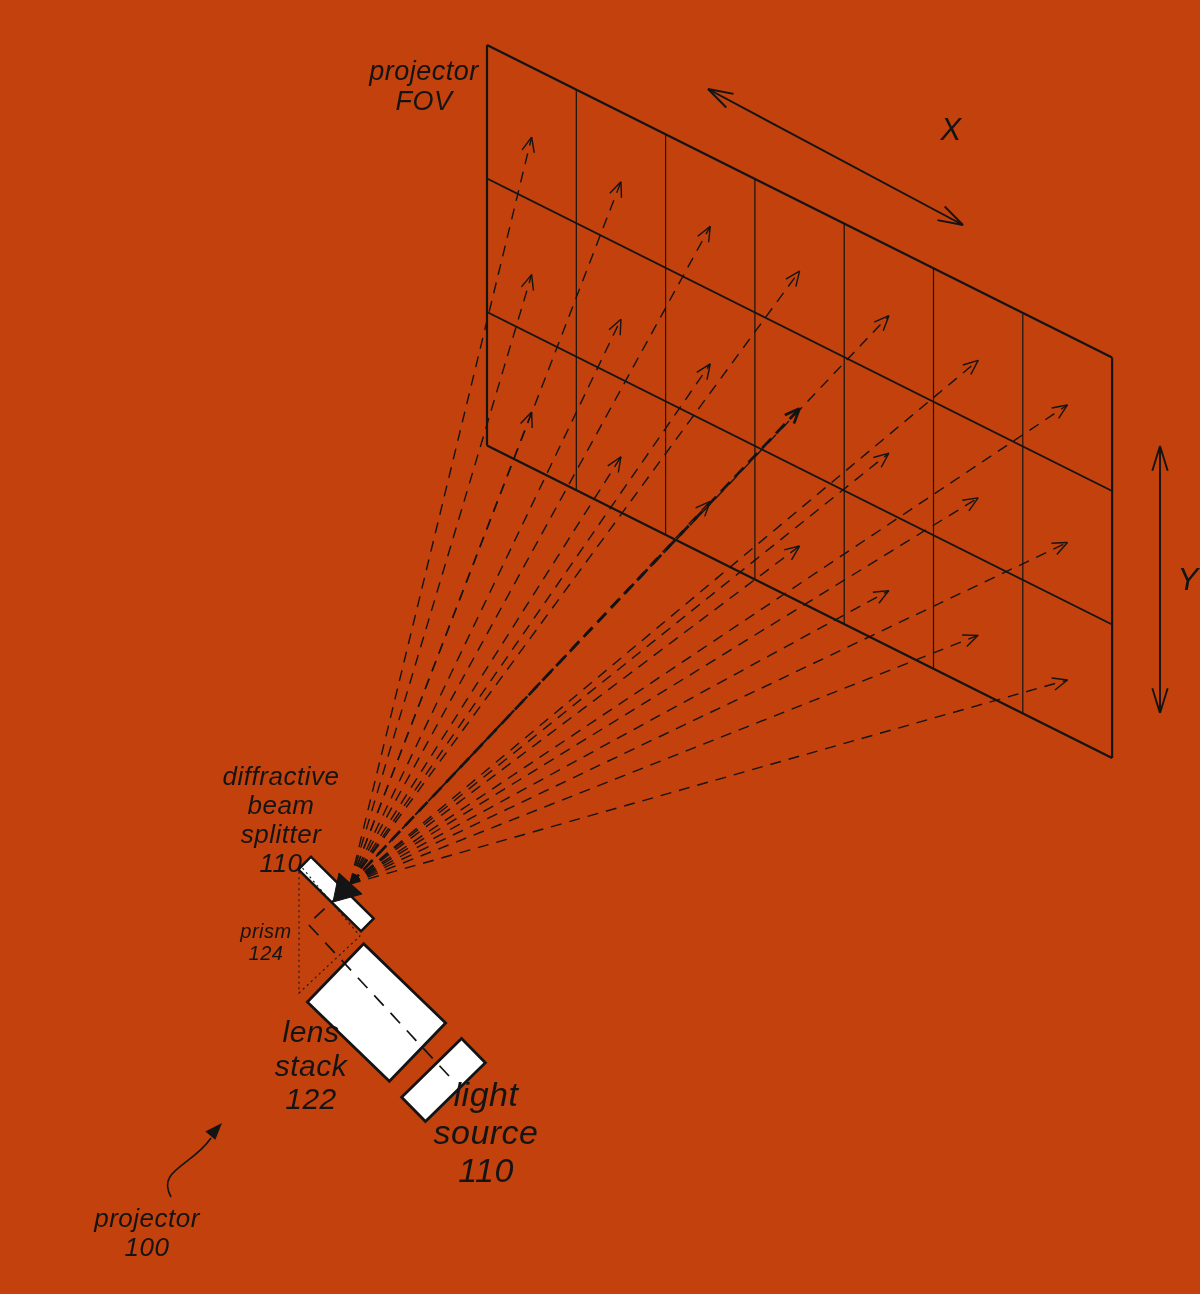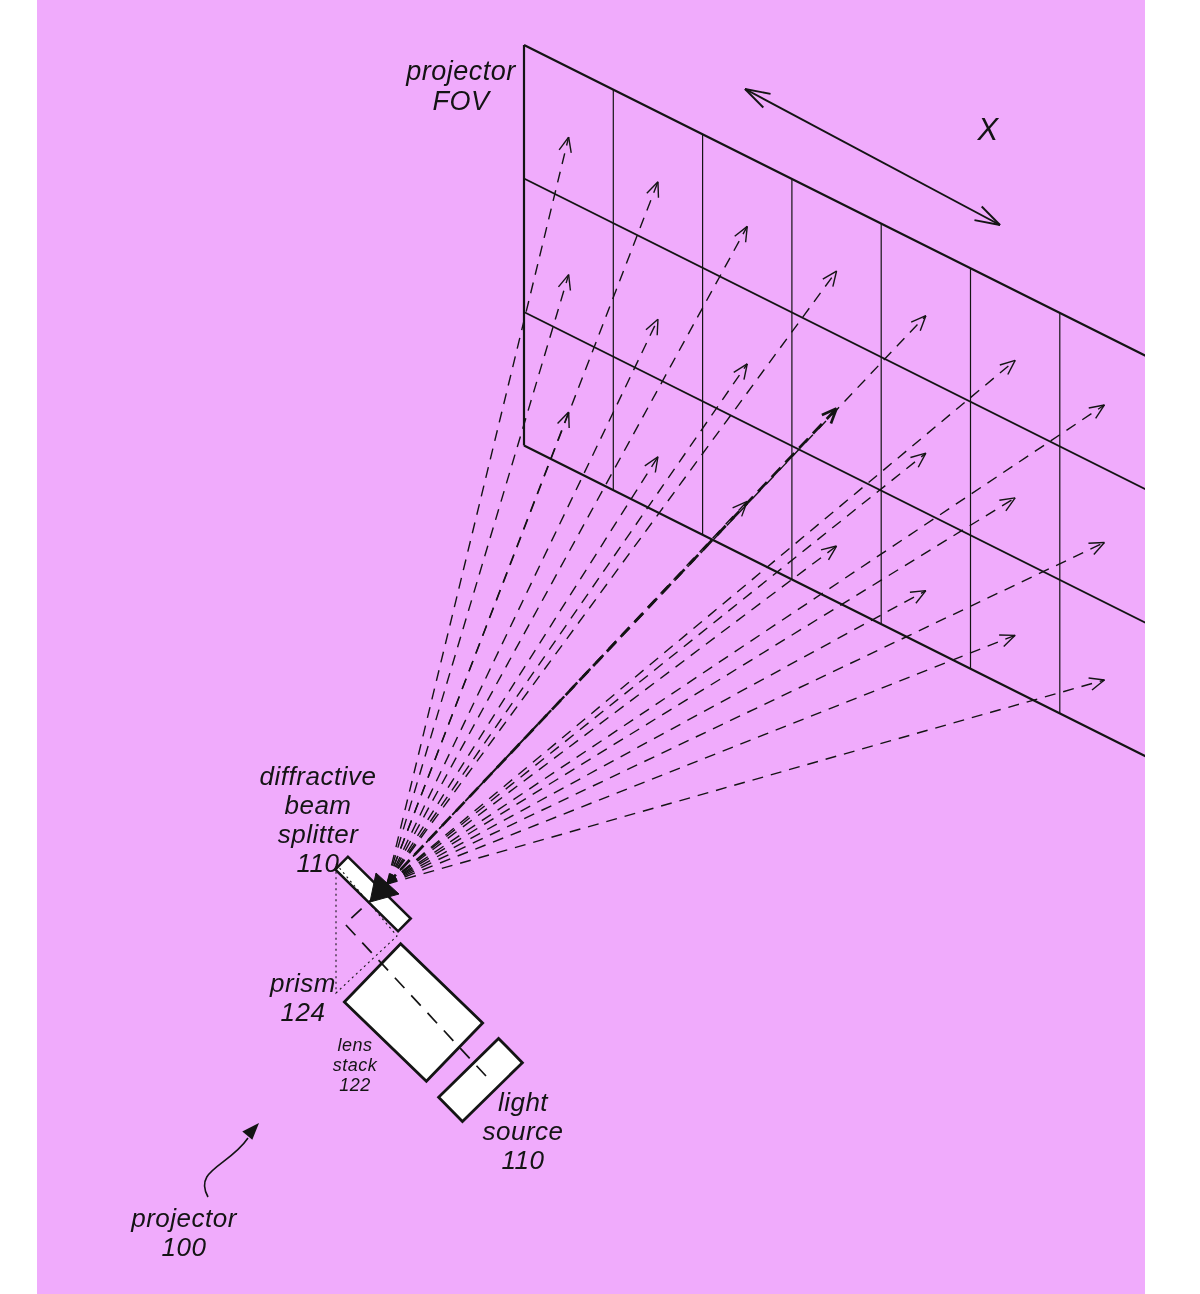--- a/index.html
+++ b/index.html
@@ -2,26 +2,25 @@
 <html><head>
 <meta charset="utf-8">
 <style>
   html, body {
     margin: 0;
     padding: 0;
     background: #ffffff;
   }
   .stage {
     position: relative;
-    width: 1108px;
+    width: 1200px;
     height: 1294px;
-    background: #f0abfc;
+    background: #c2410c;
     font-family: "Liberation Sans", sans-serif;
     overflow: hidden;
-    margin-left: 37px;
   }
   #diagram {
     position: absolute;
     left: 0;
     top: 0;
   }
   .lbl {
     position: absolute;
     transform: translate(-50%, -50%);
     text-align: center;
@@ -29,23 +28,23 @@
     color: #141414;
     white-space: pre-line;
     line-height: 1.12;
     letter-spacing: 0.5px;
     user-select: none;
   }
   #lbl-fov        { left: 424px;  top: 86px;   font-size: 27px; }
   #lbl-x-axis     { left: 951px;  top: 130px;  font-size: 31px; }
   #lbl-y-axis     { left: 1188px; top: 580px;  font-size: 31px; }
   #lbl-splitter   { left: 281px;  top: 820px;  font-size: 26px; }
-  #lbl-prism      { left: 266px;  top: 998px;  font-size: 26px; }
-  #lbl-lens       { left: 318px;  top: 1065px; font-size: 18px; }
-  #lbl-light      { left: 486px;  top: 1132px; font-size: 26px; text-align: center; }
+  #lbl-prism      { left: 266px;  top: 942px;  font-size: 20px; }
+  #lbl-lens       { left: 311px;  top: 1065px; font-size: 30px; }
+  #lbl-light      { left: 486px;  top: 1132px; font-size: 34px; text-align: center; }
   #lbl-projector  { left: 147px;  top: 1233px; font-size: 26px; }
 </style>
 </head>
 <body>
 
 <div class="stage">
 
   <svg id="diagram" width="1200" height="1294" viewBox="0 0 1200 1294">
       <g>
         <line x1="487" y1="45" x2="487" y2="445.5" stroke="#141414" stroke-width="2.2" stroke-linecap="butt"></line>

